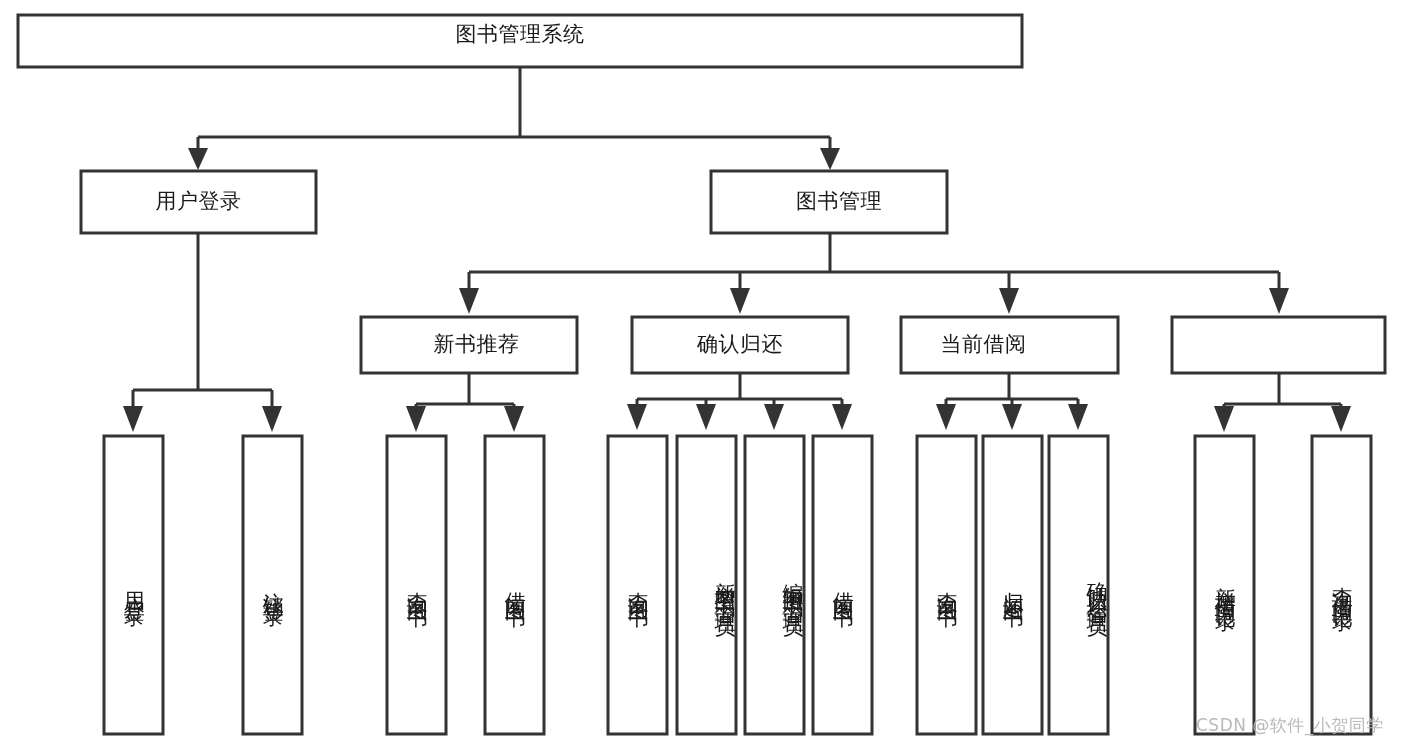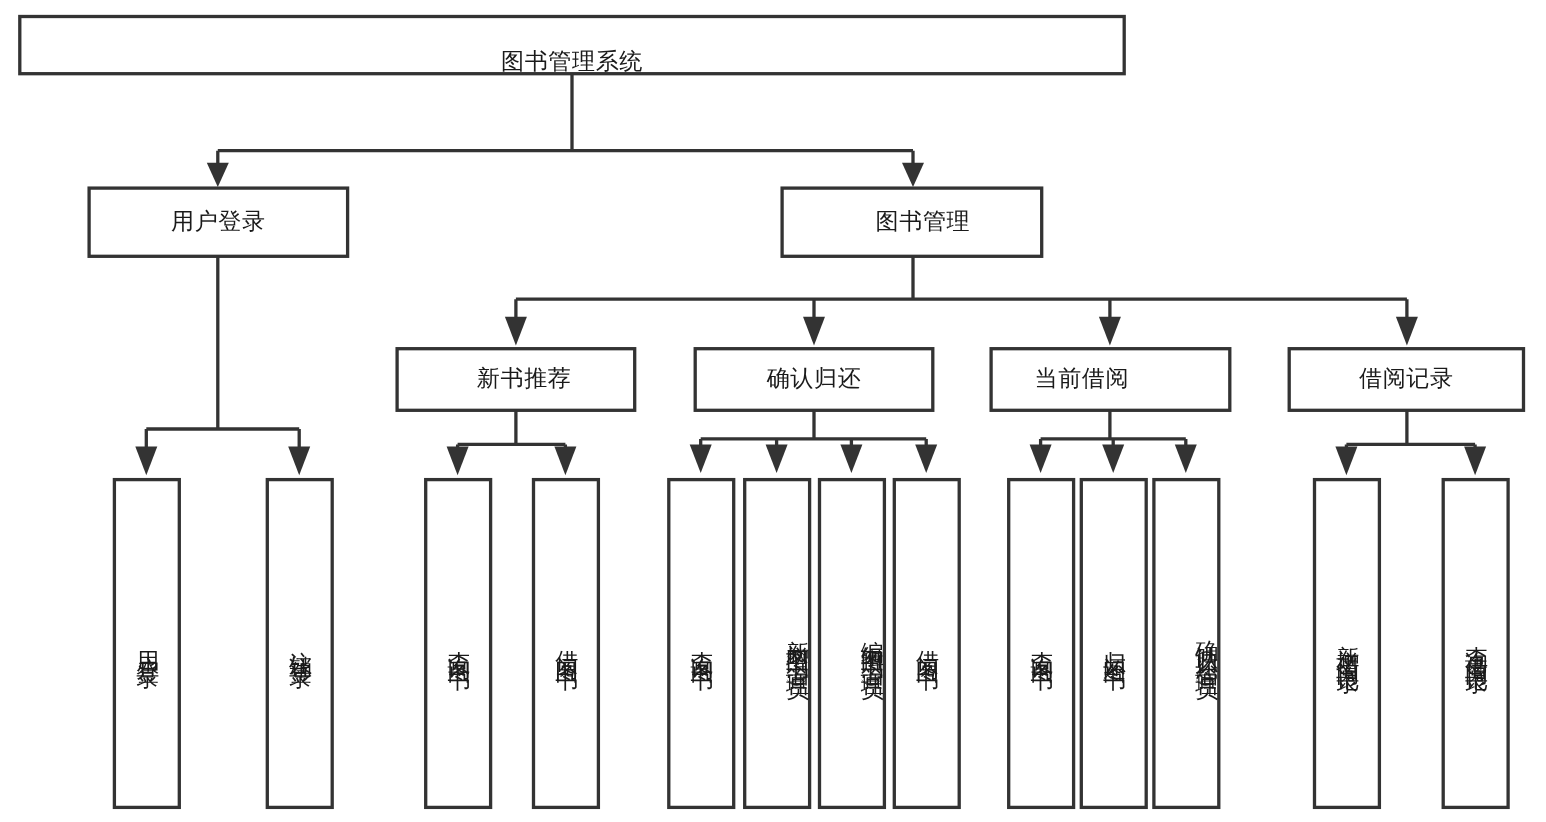--- a/index.html
+++ b/index.html
@@ -137,42 +137,42 @@
     <rect class="node-box" x="813" y="436" width="59" height="298"></rect>
 
     <rect class="node-box" x="917" y="436" width="59" height="298"></rect>
     <rect class="node-box" x="983" y="436" width="59" height="298"></rect>
     <rect class="node-box" x="1049" y="436" width="59" height="298"></rect>
 
     <rect class="node-box" x="1195" y="436" width="59" height="298"></rect>
     <rect class="node-box" x="1312" y="436" width="59" height="298"></rect>
   </svg>
 
-  <div class="node-label horizontal" style="left:18px; top:31px; width:1004px; height:52px;">图书管理系统</div>
+  <div class="node-label horizontal" style="left:18px; top:9px; width:1004px; height:52px;">图书管理系统</div>
 
   <div class="node-label horizontal" style="left:81px; top:171px; width:235px; height:62px;">用户登录</div>
   <div class="node-label horizontal" style="left:711px; top:171px; width:236px; height:62px;padding-left:20px;">图书管理</div>
 
   <div class="node-label horizontal" style="left:361px; top:317px; width:231px; height:56px;">新书推荐</div>
   <div class="node-label horizontal" style="left:632px; top:317px; width:216px; height:56px;">确认归还</div>
   <div class="node-label horizontal" style="left:875px; top:317px; width:217px; height:56px;">当前借阅</div>
-  <div class="node-label horizontal" style="left:1172px; top:317px; width:213px; height:56px;">借阅记录</div>
 
   <div class="node-label vertical" style="left:104px; top:436px; width:59px; height:298px;">用户登录</div>
   <div class="node-label vertical" style="left:243px; top:436px; width:59px; height:298px;">注销登录</div>
 
   <div class="node-label vertical" style="left:387px; top:436px; width:59px; height:298px;">查询图书</div>
   <div class="node-label vertical" style="left:485px; top:436px; width:59px; height:298px;">借阅图书</div>
 
   <div class="node-label vertical" style="left:608px; top:436px; width:59px; height:298px;">查询图书</div>
   <div class="node-label vertical top-aligned" style="left:677px; top:436px; width:59px; height:298px;">新增图书（管理员）</div>
   <div class="node-label vertical top-aligned" style="left:745px; top:436px; width:59px; height:298px;">编辑图书（管理员）</div>
   <div class="node-label vertical" style="left:813px; top:436px; width:59px; height:298px;">借阅图书</div>
 
   <div class="node-label vertical" style="left:917px; top:436px; width:59px; height:298px;">查询图书</div>
   <div class="node-label vertical" style="left:983px; top:436px; width:59px; height:298px;">归还图书</div>
   <div class="node-label vertical top-aligned" style="left:1049px; top:436px; width:59px; height:298px;">确认归还（管理员）</div>
 
   <div class="node-label vertical" style="left:1195px; top:436px; width:59px; height:298px;">新增借阅记录</div>
   <div class="node-label vertical" style="left:1312px; top:436px; width:59px; height:298px;">查询借阅记录</div>
 
+  <div class="watermark" style="left:1196px; top:714px;">CSDN @软件_小贺同学</div>
 
 </div>
 
 </body></html>

